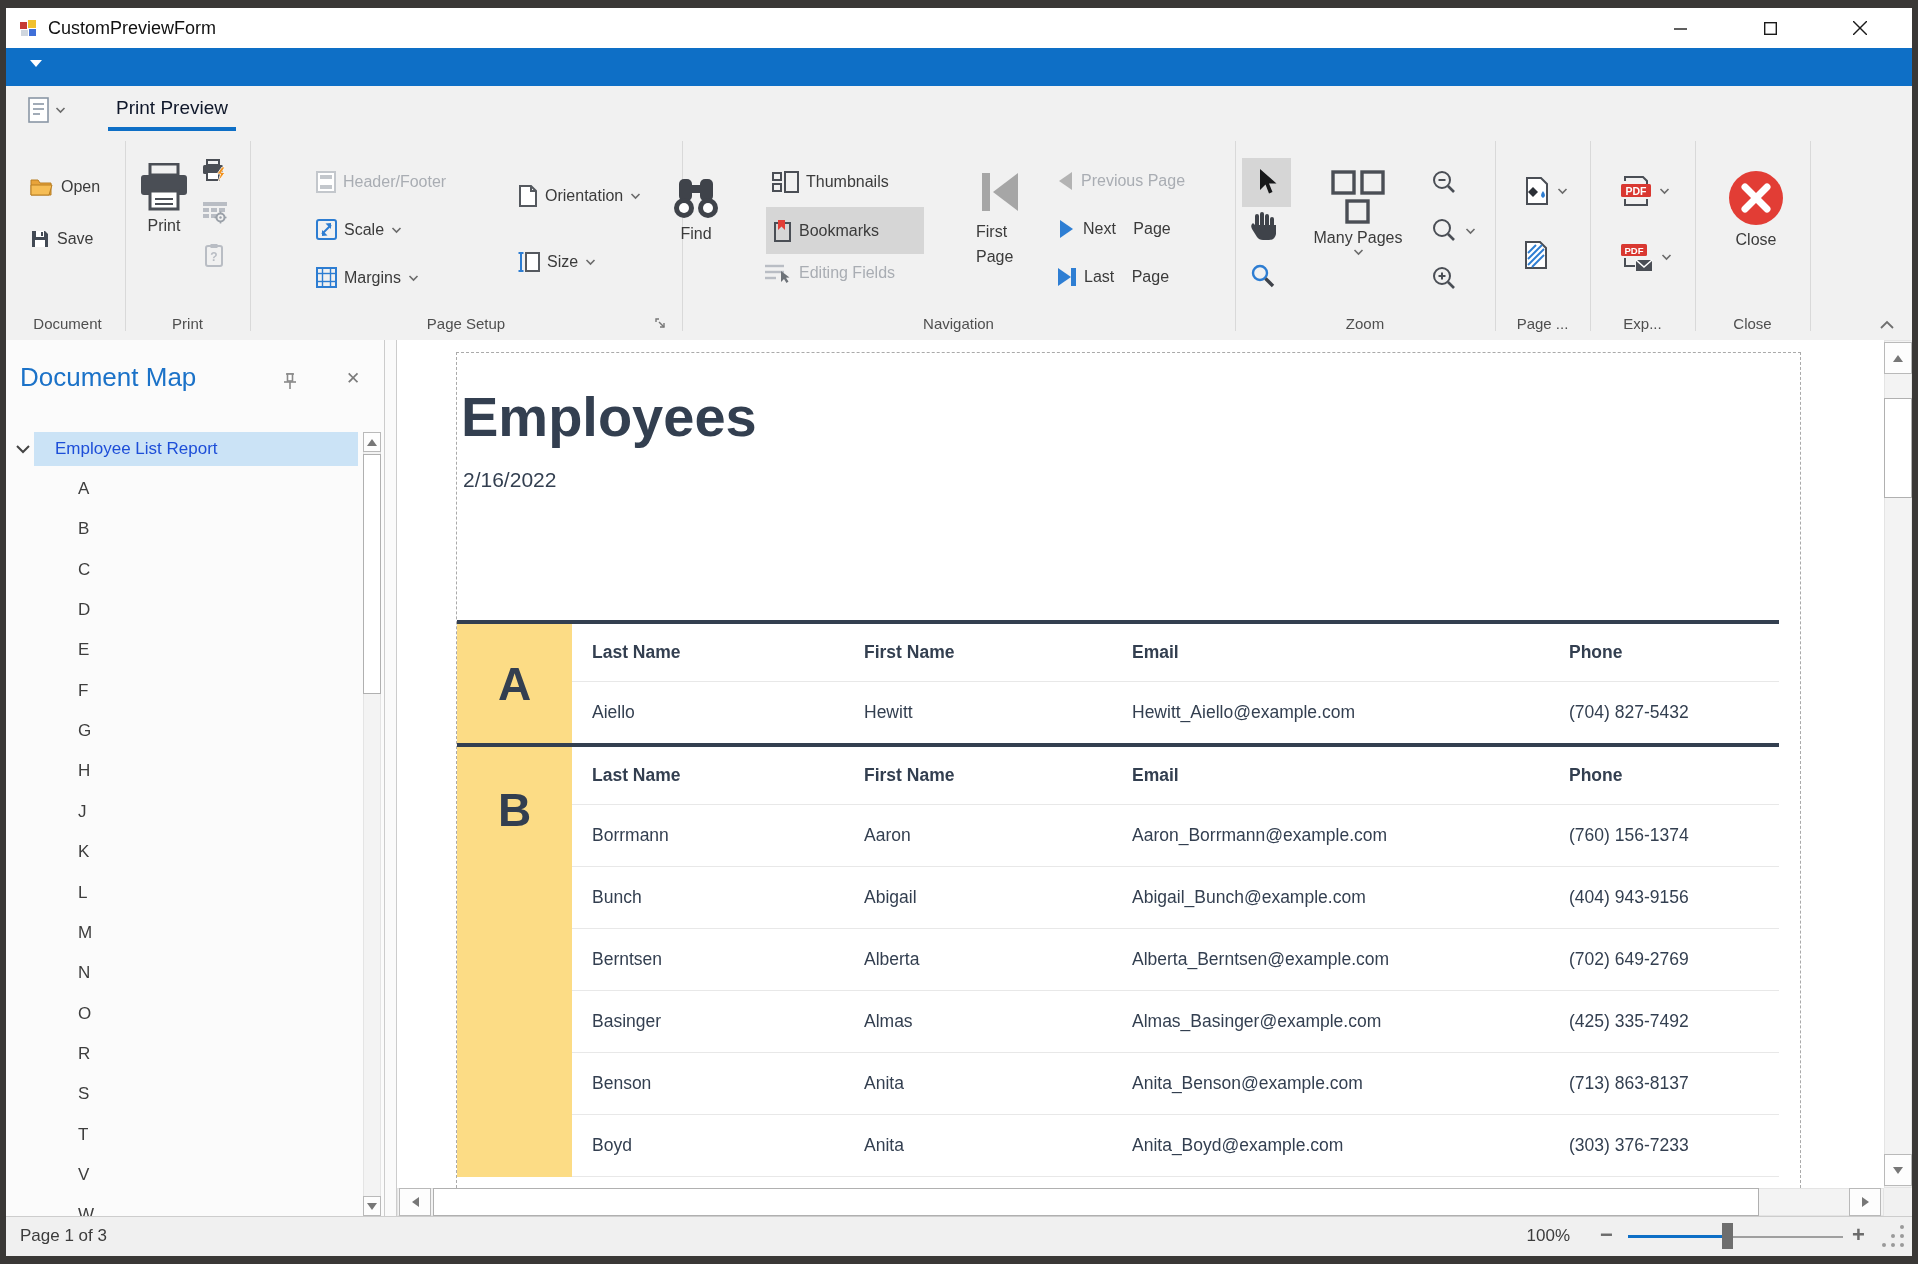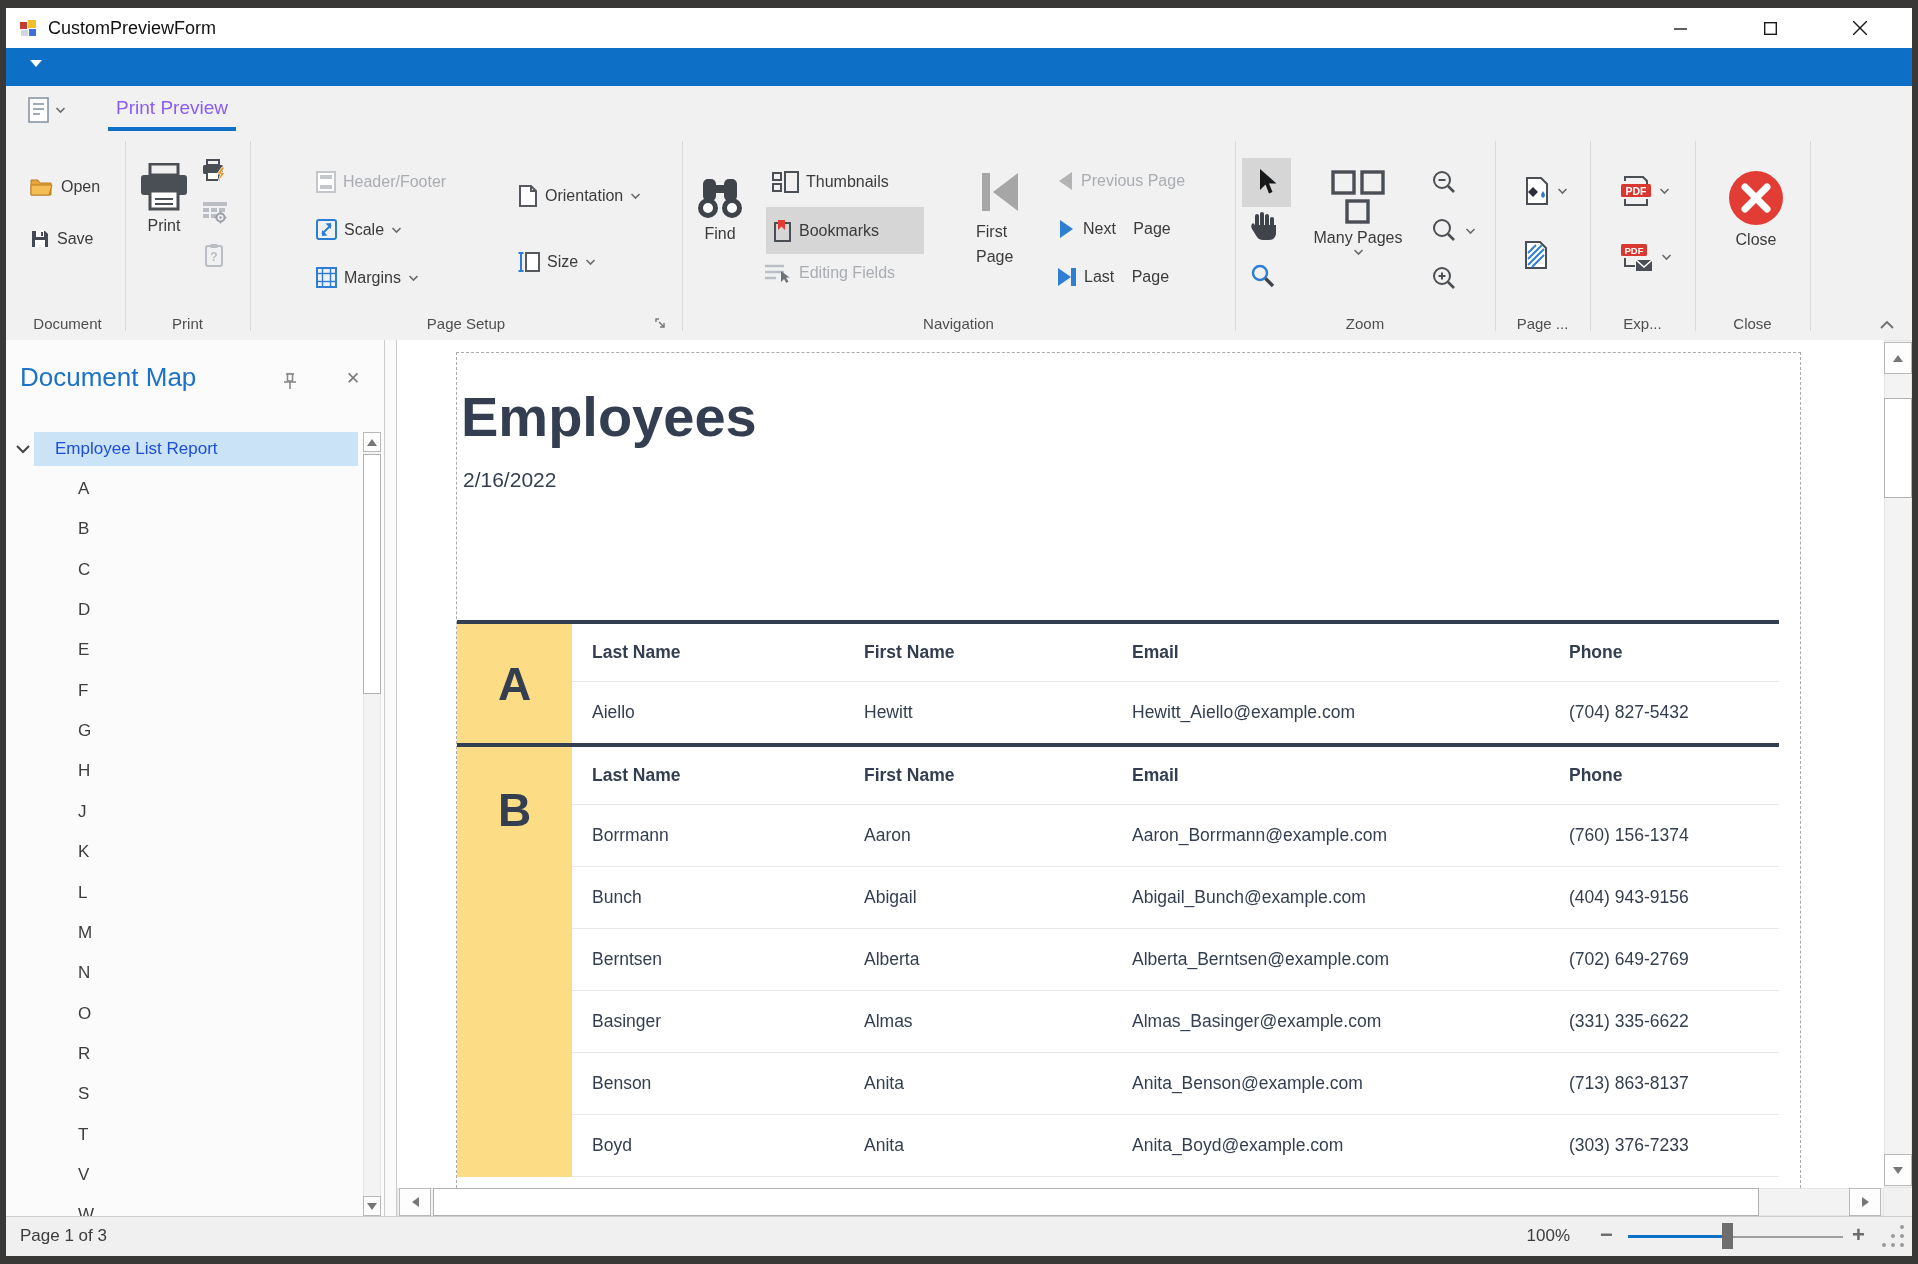--- a/index.html
+++ b/index.html
@@ -14,21 +14,21 @@
   .winbtn{position:absolute;top:0;width:56px;height:40px;display:flex;align-items:center;justify-content:center;}
   .winbtn svg{stroke:#1a1a1a;stroke-width:1.4;fill:none;}
 
   
   .bluebar{position:absolute;left:0;top:40px;width:100%;height:38px;background:var(--accent-blue);}
   .qat-dd{position:absolute;left:24px;top:12px;width:0;height:0;border-left:6px solid transparent;border-right:6px solid transparent;border-top:7px solid #fff;}
 
   
   .tabrow{position:absolute;left:0;top:78px;width:100%;height:47px;background:#f1f1f1;}
   .tab-appbtn{position:absolute;left:20px;top:8px;width:56px;height:32px;display:flex;align-items:center;gap:4px;}
-  .ribbon-tab{position:absolute;left:100px;top:0;width:132px;height:47px;text-align:center;line-height:44px;font-size:19px;color:#8b5cf6;}
+  .ribbon-tab{position:absolute;left:100px;top:0;width:132px;height:47px;text-align:center;line-height:44px;font-size:19px;color:#0f172a;}
   .ribbon-tab .underline{position:absolute;left:2px;right:2px;bottom:2px;height:4px;background:var(--accent-blue);}
 
   
   .ribbon{position:absolute;left:0;top:125px;width:100%;height:207px;background:#f1f1f1;border-bottom:1px solid #d4d4d4;}
   .rsep{position:absolute;top:8px;height:190px;width:1px;background:#d9d9d9;}
   .rgl{position:absolute;top:179px;height:24px;line-height:24px;font-size:15px;color:#4f4f4f;text-align:center;}
   .rsmall{position:absolute;display:flex;align-items:center;gap:7px;font-size:16px;color:#3b3b3b;white-space:nowrap;}
   .rsmall.disabled{color:#a9adb3;}
   .rbig{position:absolute;text-align:center;font-size:16px;color:#3b3b3b;}
   .selbg{background:var(--selected-toggle);}
@@ -294,21 +294,21 @@
         <line x1="3" y1="2" x2="3" y2="20" stroke="#2d7dd2" stroke-width="2"></line>
         <line x1="0.5" y1="2" x2="5.5" y2="2" stroke="#2d7dd2" stroke-width="2"></line>
         <line x1="0.5" y1="20" x2="5.5" y2="20" stroke="#2d7dd2" stroke-width="2"></line>
       </svg>
       <span>Size</span>
       <svg class="chev" viewBox="0 0 10 8">
             <polyline points="1,2 5,6 9,2"></polyline>
           </svg>
     </div>
 
-    <div class="rbig" style="left:684px;top:42px;width:60px">
+    <div class="rbig" style="left:660px;top:42px;width:60px">
       <svg width="50" height="46" viewBox="0 0 50 46">
         <rect x="8" y="4" width="13" height="22" rx="5" fill="#3f434a"></rect>
         <rect x="29" y="4" width="13" height="22" rx="5" fill="#3f434a"></rect>
         <rect x="21" y="10" width="8" height="8" fill="#3f434a"></rect>
         <circle cx="13" cy="33" r="10" fill="#3f434a"></circle>
         <circle cx="37" cy="33" r="10" fill="#3f434a"></circle>
         <circle cx="13" cy="33" r="5" fill="#fff"></circle>
         <circle cx="37" cy="33" r="5" fill="#fff"></circle>
       </svg>
       <div>Find</div>
@@ -589,21 +589,21 @@
                 <div class="trow tdata">
                   <div>Berntsen</div>
                   <div>Alberta</div>
                   <div>Alberta_Berntsen@example.com</div>
                   <div>(702) 649-2769</div>
                 </div>
                 <div class="trow tdata">
                   <div>Basinger</div>
                   <div>Almas</div>
                   <div>Almas_Basinger@example.com</div>
-                  <div>(331) 335-6622</div>
+                  <div>(425) 335-7492</div>
                 </div>
                 <div class="trow tdata">
                   <div>Benson</div>
                   <div>Anita</div>
                   <div>Anita_Benson@example.com</div>
                   <div>(713) 863-8137</div>
                 </div>
                 <div class="trow tdata">
                   <div>Boyd</div>
                   <div>Anita</div>

